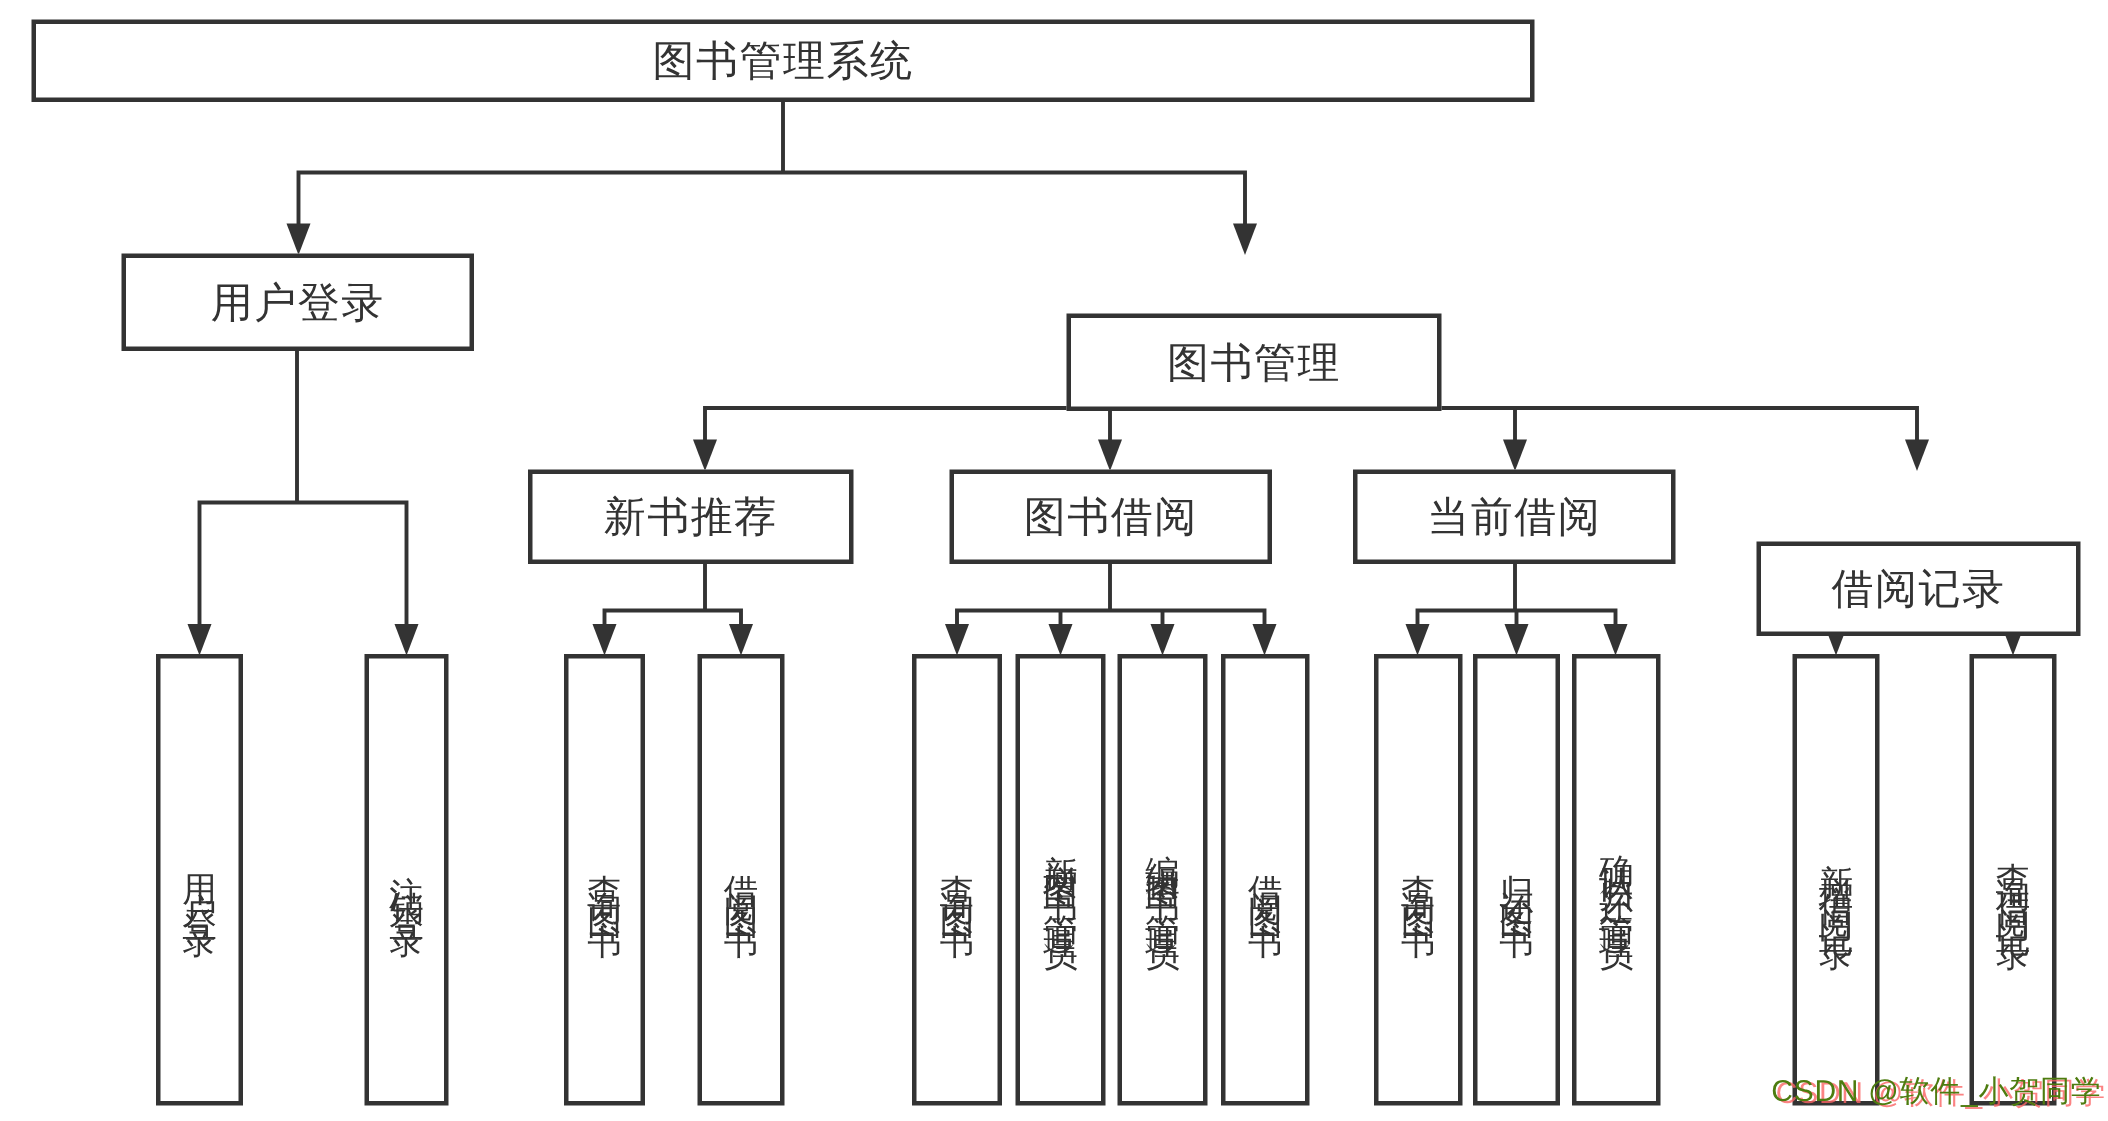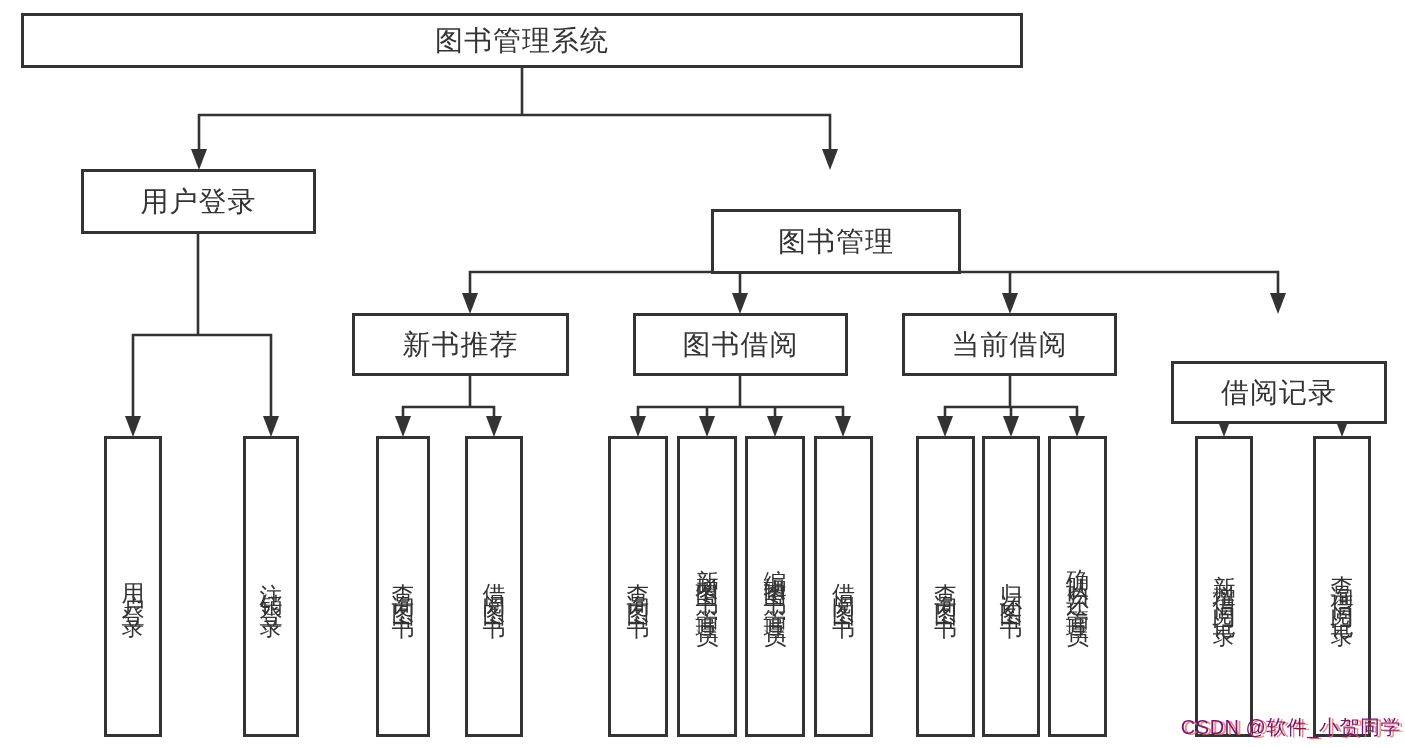--- a/index.html
+++ b/index.html
@@ -13,21 +13,21 @@
     box-sizing:border-box; display:flex; align-items:center; justify-content:center;
   }
   .h-box { font-size:28px; letter-spacing:1px; white-space:nowrap; }
   .v-box .v-text {
     writing-mode:vertical-lr; text-orientation:mixed;
     font-size:23px; line-height:1; letter-spacing:11px;
   }
   .watermark {
     position:absolute; right:4px; bottom:6px;
     font-size:20px; letter-spacing:0.5px; white-space:nowrap;
-    color:#701a75; text-shadow:3px 1px 0 rgba(250,100,100,0.8);margin-top:23px;
+    color:#4d7c0f; text-shadow:3px 1px 0 rgba(250,100,100,0.8);margin-top:23px;
   }
 </style>
 </head>
 <body>
 
 <div class="stage">
 
   <svg class="wires" viewBox="0 0 1405 747" xmlns="http://www.w3.org/2000/svg">
     <g stroke="#333333" stroke-width="2.6" fill="none">
 

